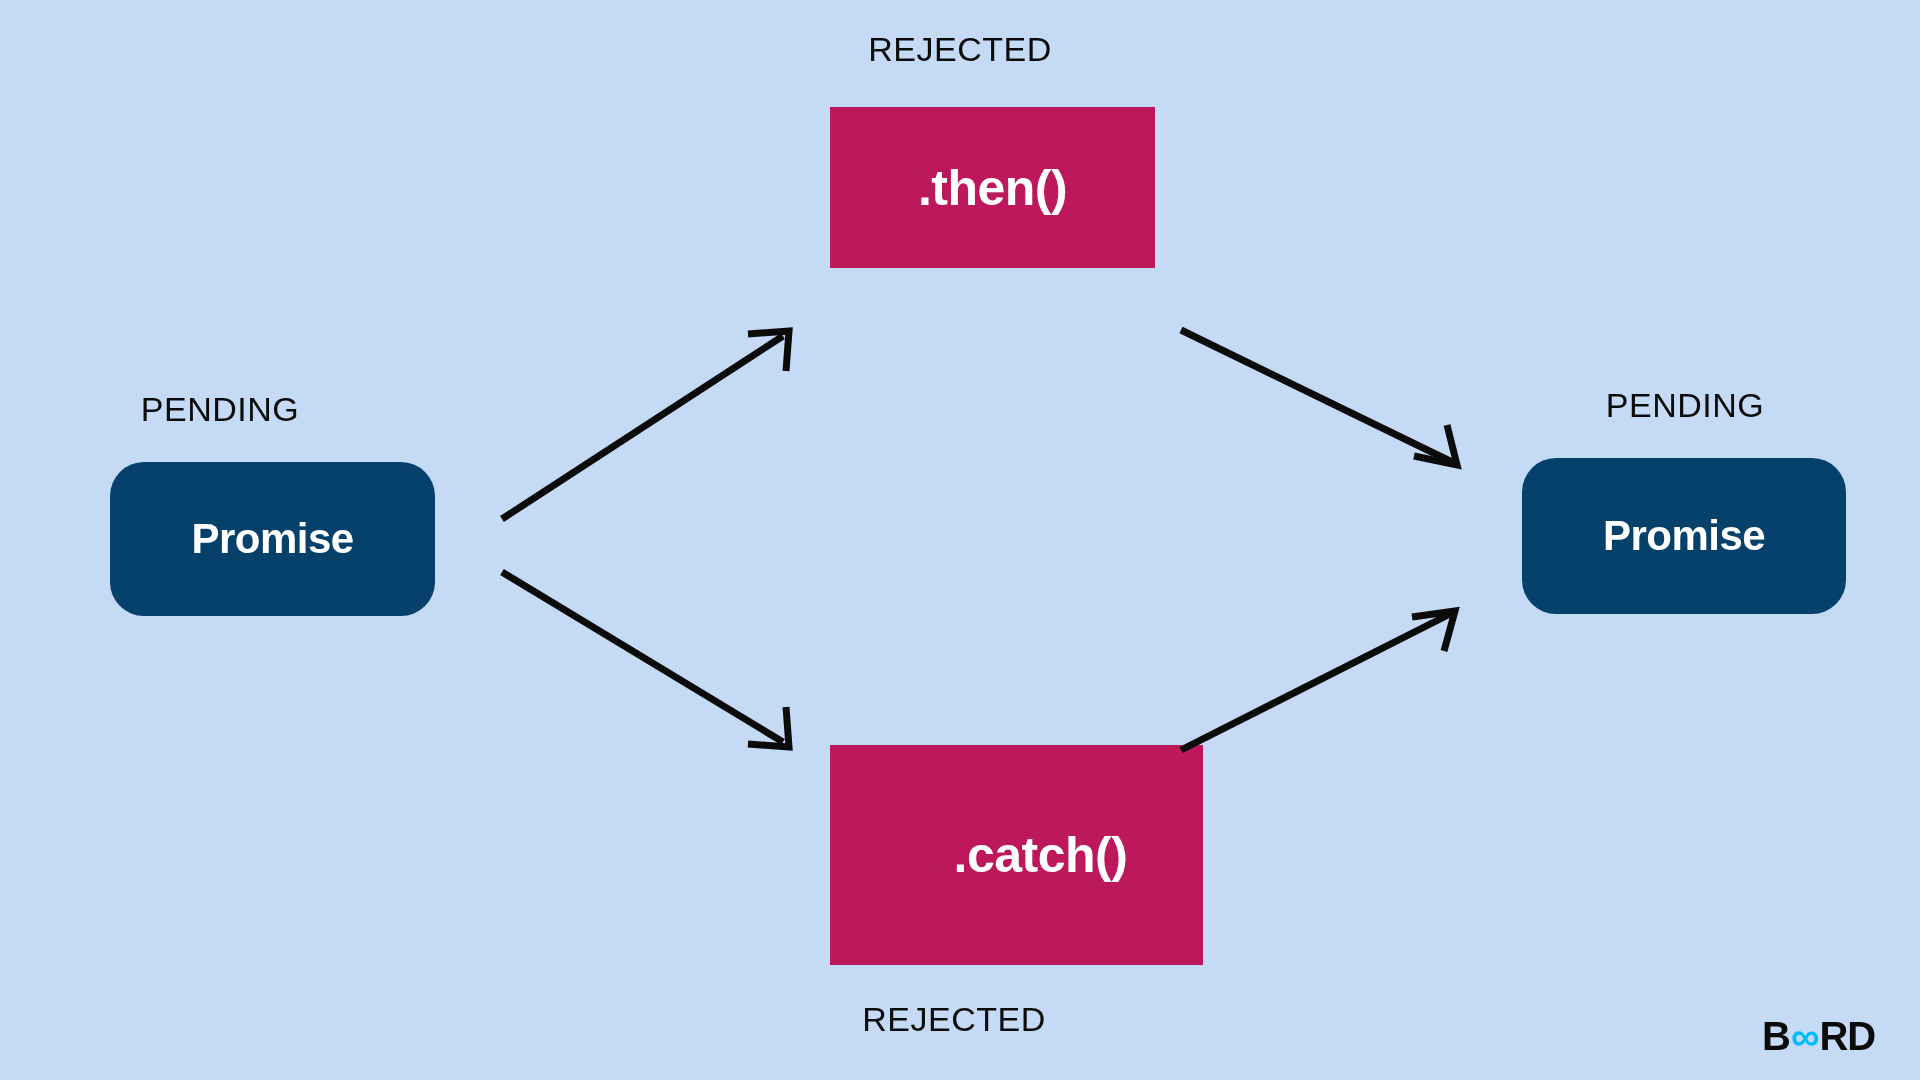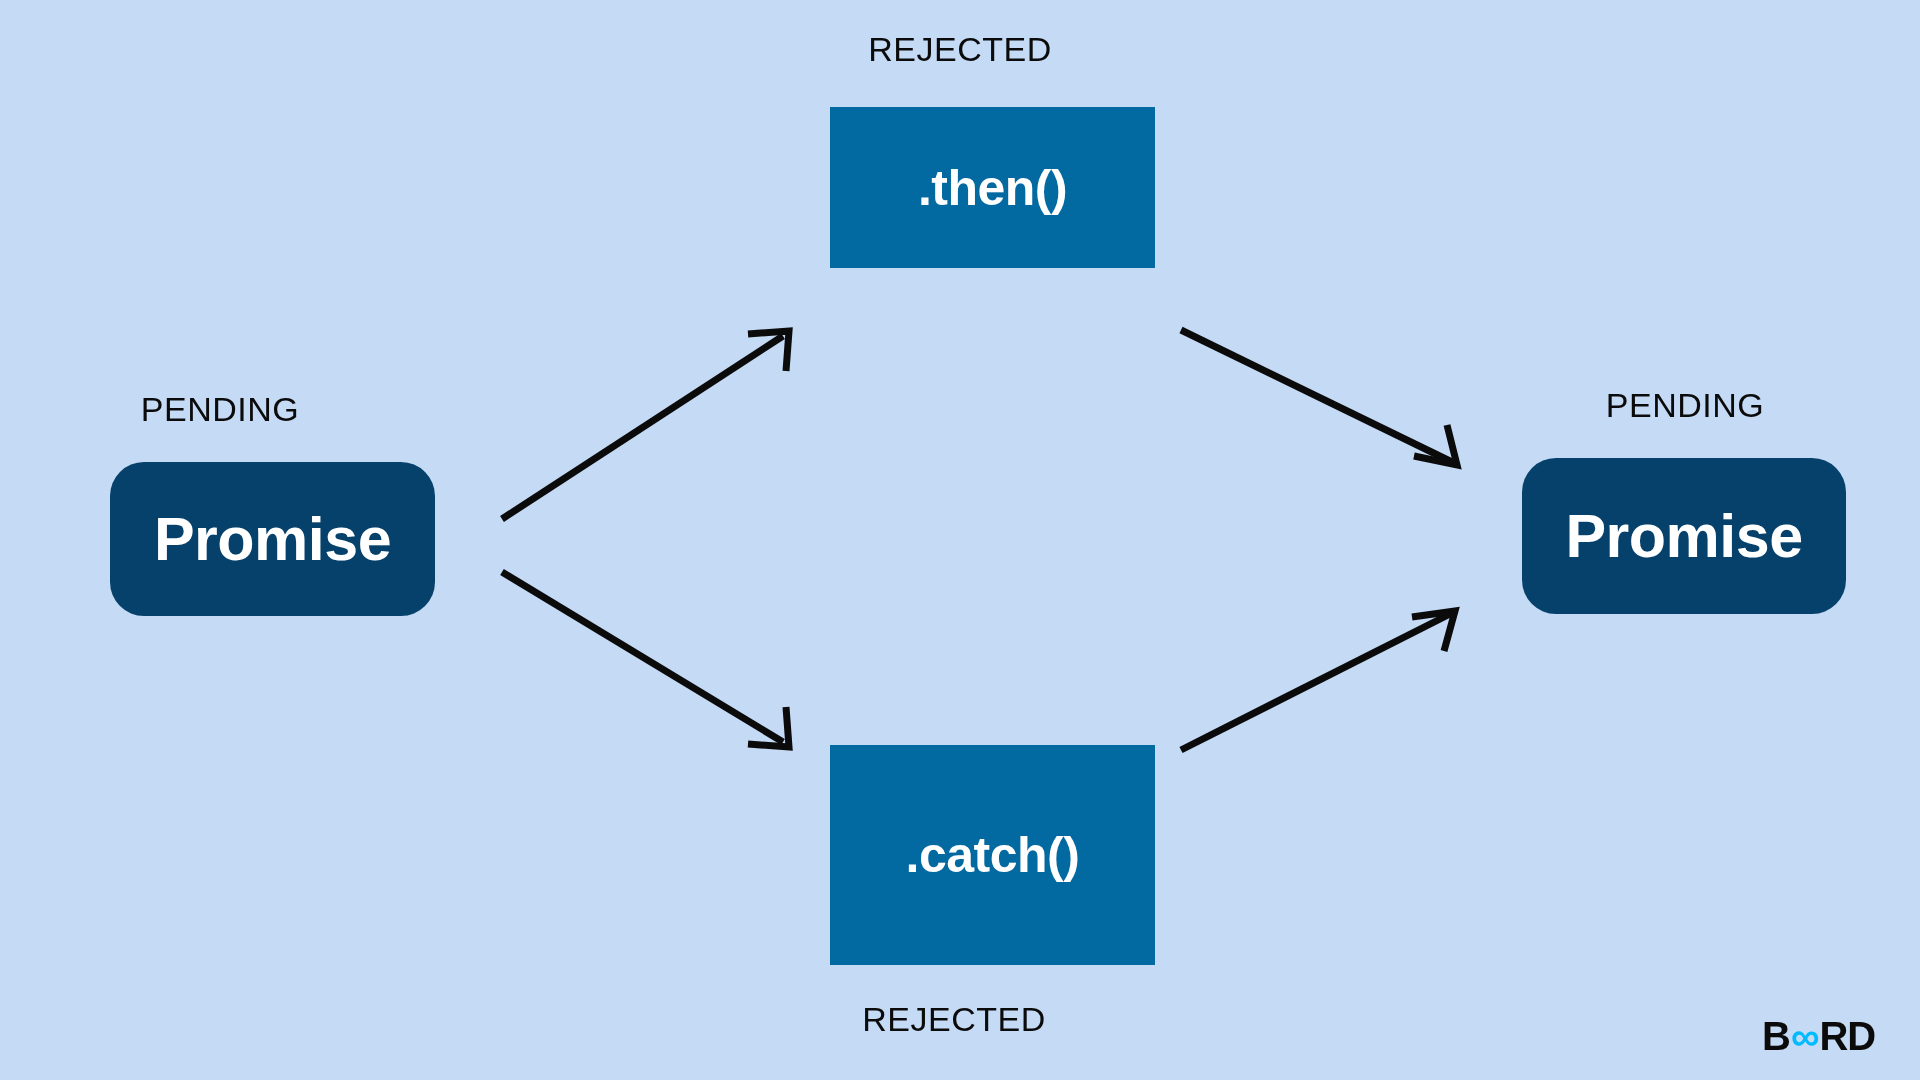--- a/index.html
+++ b/index.html
@@ -35,25 +35,25 @@
     align-items: center;
     justify-content: center;
     color: #ffffff;
     font-family: "Liberation Sans", sans-serif;
     font-weight: 700;
     white-space: nowrap;
   }
   .node-promise {
     background: #05416b;
     border-radius: 34px;
-    font-size: 61px;
+    font-size: 42px;
     letter-spacing: -0.5px;
   }
   .node-method {
-    background: #0369a1;
+    background: #be185d;
     border-radius: 0;
     font-size: 50px;
     letter-spacing: -0.5px;
   }
   #arrow-layer {
     position: absolute;
     left: 0;
     top: 0;
     width: 1920px;
     height: 1080px;
@@ -88,21 +88,21 @@
   <div class="node-box node-promise" style="left:110px; top:462px; width:325px; height:154px;">
     <span>Promise</span>
   </div>
 
   <div class="state-label" style="left:1510px; top:386px; width:350px;">PENDING</div>
 
   <div class="node-box node-promise" style="left:1522px; top:458px; width:324px; height:156px;">
     <span>Promise</span>
   </div>
 
-  <div class="node-box node-method" style="left:830px; top:745px; width:325px; height:220px;">
+  <div class="node-box node-method" style="left:830px; top:745px; width:325px; height:220px;padding-left:48px;">
     <span>.catch()</span>
   </div>
 
   <div class="state-label" style="left:0; top:1000px; width:1908px;">REJECTED</div>
 
   <svg id="arrow-layer" viewBox="0 0 1920 1080">
     <g stroke="#0b0b0b" stroke-width="7" fill="none" stroke-linecap="butt" stroke-linejoin="miter">
 
       <g>
         <line x1="502" y1="519" x2="783" y2="336"></line>

